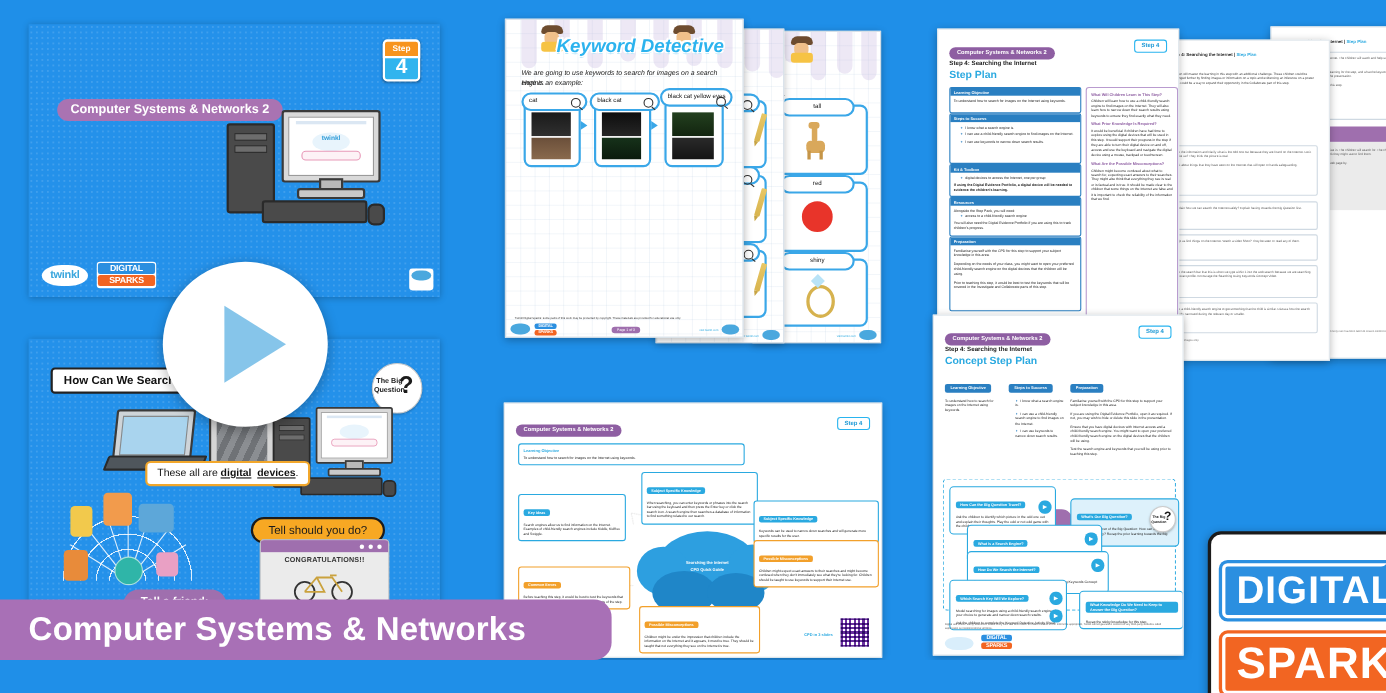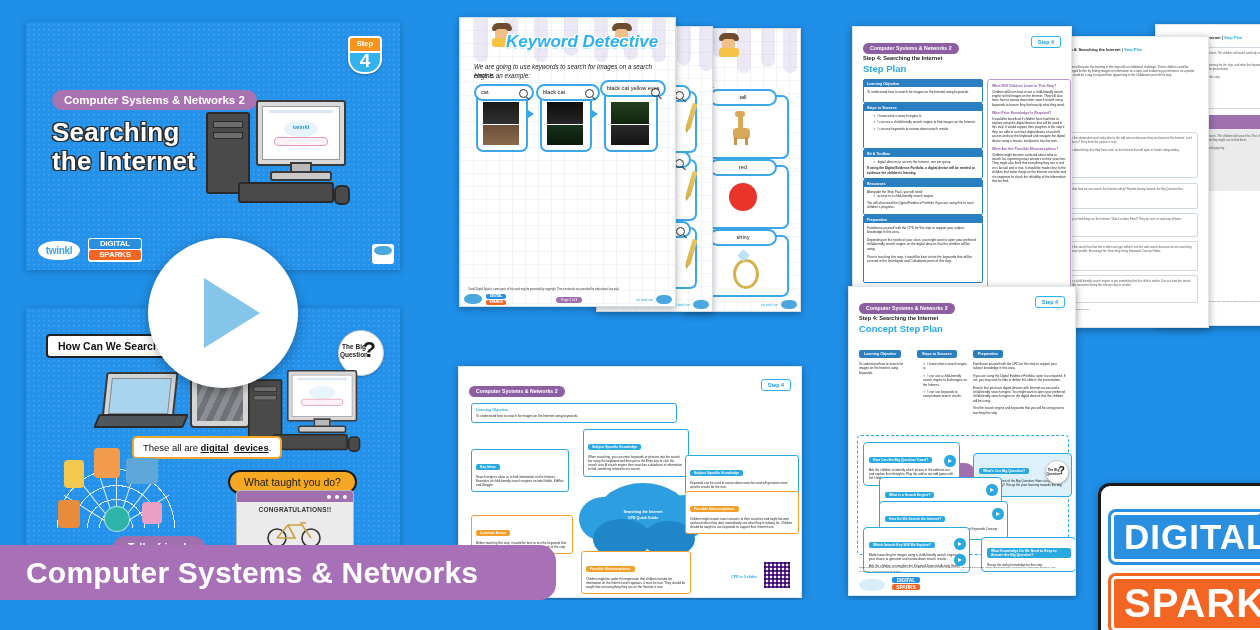--- a/index.html
+++ b/index.html
@@ -16,21 +16,21 @@
     background:#2491ea;
     background-image:radial-gradient(rgba(255,255,255,.13) 1px, transparent 1px);
     background-size:5px 5px;
     box-shadow:0 1px 6px rgba(0,0,0,.25);
     overflow:hidden;
   }
   .slide-1{top:22px;height:248px;}
   .slide-2{top:308px;height:248px;}
 
   .step-badge{
-    position:absolute;width:30px;height:34px;border-radius:15px;
+    position:absolute;width:30px;height:34px;border-radius:4px;
     background:#31b4ee;border:2px solid #fff;
     box-shadow:0 1px 2px rgba(0,0,0,.3);
   }
   .step-badge .st-top{
     position:absolute;left:-2px;right:-2px;top:-2px;height:13px;
     background:#f7941e;border:2px solid #fff;border-radius:4px 4px 0 0;
     color:#fff;font-size:7.5px;font-weight:bold;text-align:center;line-height:11px;
   }
   .step-badge .st-num{
     position:absolute;left:0;right:0;top:12px;bottom:0;
@@ -720,24 +720,20 @@
   </div>
 
   <div class="slide slide-1">
     <div class="step-badge" style="right:18px;top:14px;">
       <div class="st-top">Step</div>
       <div class="st-num">4</div>
     </div>
     <div style="position:absolute;left:26px;top:68px;">
       <span class="pill-purple">Computer Systems &amp; Networks 2</span>
     </div>
-    <div class="slide-title" style="position:absolute;left:26px;top:96px;">
-      <span>Searching</span><br>
-      <span>the Internet</span>
-    </div>
     <div class="pc" style="left:180px;top:78px;width:148px;height:104px;">
       <div class="tower"></div>
       <div class="mon">
         <div class="scr">
           <div class="bar"></div>
           <div class="cloud">
               <span>twinkl</span>
             </div>
           <div class="searchbar"></div>
         </div>
@@ -786,21 +782,21 @@
             <div class="cloud"></div>
             <div class="searchbar"></div>
           </div>
         </div>
       <div class="stand"></div>
         <div class="base"></div>
         <div class="kb"></div>
         <div class="mouse"></div>
     </div>
 
-    <div style="position:absolute;left:106px;top:128px;">
+    <div style="position:absolute;left:106px;top:111px;">
       <span class="cap-yellow">
         <span>These all are </span><b>digital</b>&nbsp; <b>devices</b><span>.</span>
       </span>
     </div>
 
     <div class="web-ill" style="left:30px;top:140px;width:130px;height:100px;">
       <div class="web"></div>
       <div class="spokes">
         <i style="transform:rotate(-58deg)"></i>
           <i style="transform:rotate(-38deg)"></i>
@@ -816,21 +812,21 @@
       <div class="kid" style="left:70px;top:10px;width:32px;height:26px;background:#5da7d9;"></div>
       <div class="kid" style="left:2px;top:52px;width:22px;height:28px;background:#e88b3a;"></div>
       <div class="kid" style="left:86px;top:54px;width:20px;height:22px;background:#e9a0c4;"></div>
     </div>
 
     <div style="position:absolute;left:86px;bottom:-2px;">
       <span class="pill-plum">Tell a friend:</span>
     </div>
 
     <div style="position:absolute;left:202px;top:162px;">
-      <span class="pill-orange">What taught you do?</span>
+      <span class="pill-orange">Tell should you do?</span>
     </div>
     <div class="browserwin" style="left:210px;top:182px;width:116px;height:70px;">
       <div class="hd">
           <i style="right:6px;"></i>
           <i style="right:14px;"></i>
           <i style="right:22px;"></i>
         </div>
       <div class="bd">
         <div class="cg">CONGRATULATIONS!!</div>
         <svg width="62" height="34" viewBox="0 0 62 34" style="margin-top:2px;">

